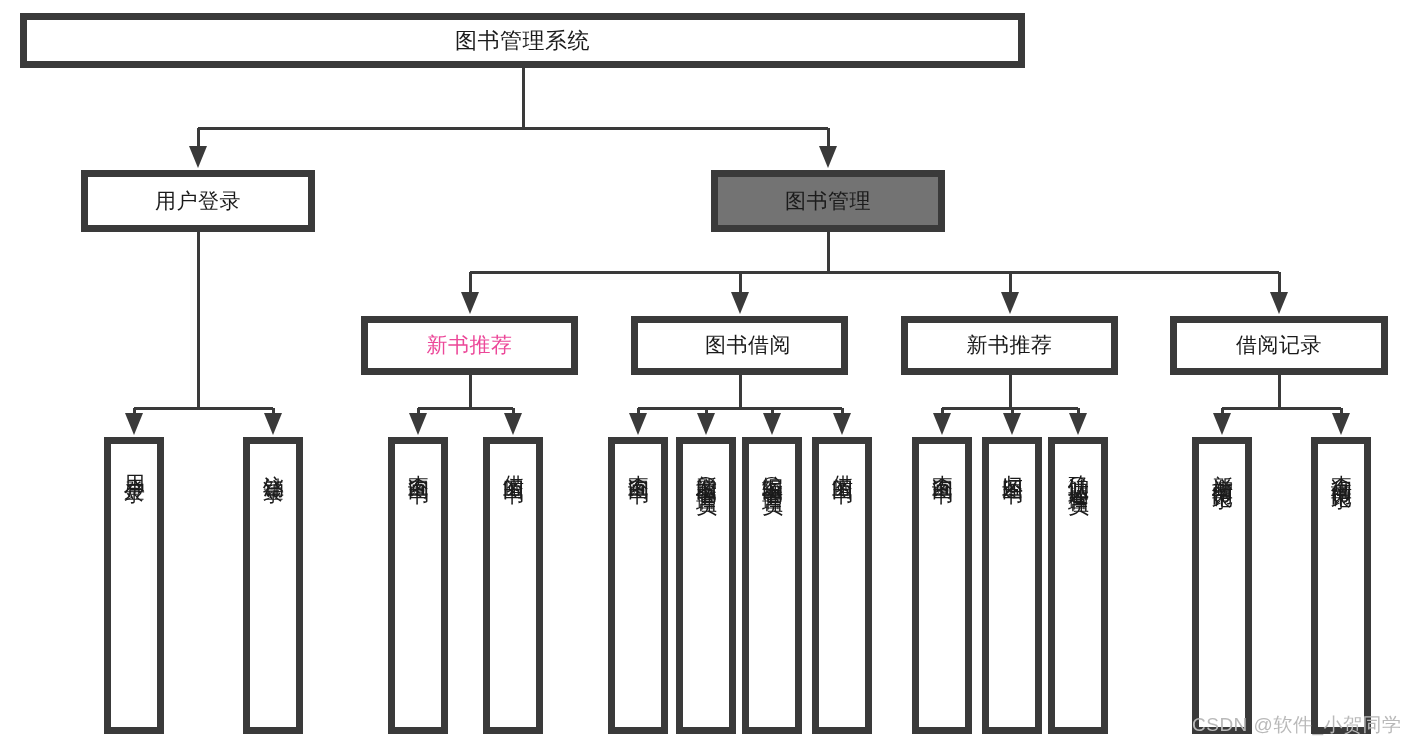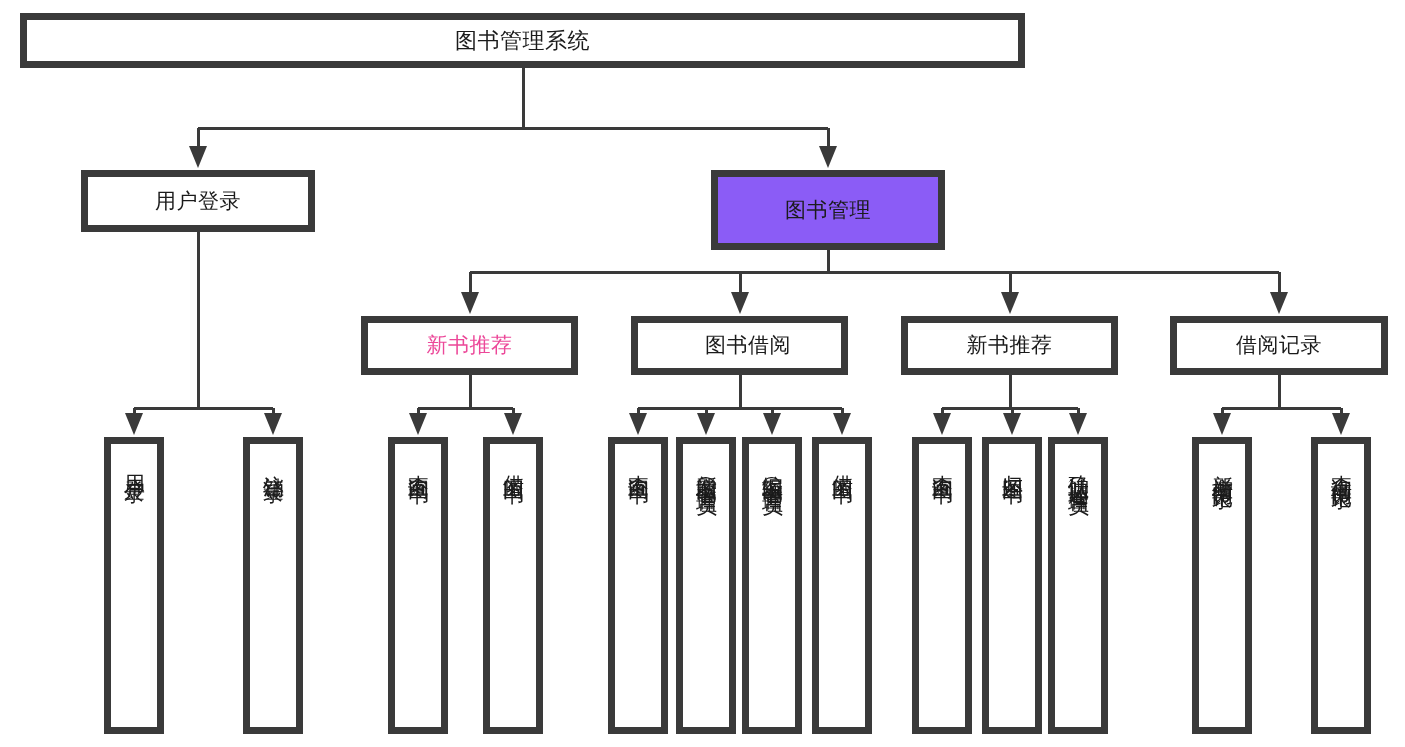--- a/index.html
+++ b/index.html
@@ -133,21 +133,21 @@
       <line x1="1341" y1="408" x2="1341" y2="413" stroke="#3a3a3a" stroke-width="3" shape-rendering="crispEdges"></line>
       <polygon points="1332,413 1350,413 1341,435" fill="#3a3a3a"></polygon>
     </svg>
   <div id="nodes">
       <div class="node horiz root" style="left: 20px; top: 13px; width: 1005px; height: 55px; border-color: rgb(58, 58, 58); color: rgb(27, 27, 27); background: rgb(255, 255, 255);">
         <span class="label">图书管理系统</span>
       </div>
       <div class="node horiz" style="left: 81px; top: 170px; width: 234px; height: 62px; border-color: rgb(58, 58, 58); color: rgb(27, 27, 27); background: rgb(255, 255, 255);">
         <span class="label">用户登录</span>
       </div>
-      <div class="node horiz" style="left: 711px; top: 170px; width: 234px; height: 80px; border-color: rgb(58, 58, 58); color: rgb(27, 27, 27); background: #8b5cf6;">
+      <div class="node horiz" style="left: 711px; top: 170px; width: 234px; height: 62px; border-color: rgb(58, 58, 58); color: rgb(27, 27, 27); background: #737373;">
         <span class="label">图书管理</span>
       </div>
       <div class="node horiz" style="left: 361px; top: 316px; width: 217px; height: 59px; border-color: rgb(58, 58, 58); color: #ec4899; background: rgb(255, 255, 255);">
         <span class="label">新书推荐</span>
       </div>
       <div class="node horiz" style="left: 631px; top: 316px; width: 217px; height: 59px; border-color: rgb(58, 58, 58); color: rgb(27, 27, 27); background: rgb(255, 255, 255); padding-left: 17px;">
         <span class="label">图书借阅</span>
       </div>
       <div class="node horiz" style="left: 901px; top: 316px; width: 217px; height: 59px; border-color: rgb(58, 58, 58); color: rgb(27, 27, 27); background: rgb(255, 255, 255);">
         <span class="label">新书推荐</span>
@@ -188,13 +188,14 @@
       <div class="node vert" style="left: 1048px; top: 437px; width: 60px; height: 297px; border-color: rgb(58, 58, 58); color: rgb(27, 27, 27); background: rgb(255, 255, 255);">
         <span class="label">确认归还（管理员）</span>
       </div>
       <div class="node vert" style="left: 1192px; top: 437px; width: 60px; height: 297px; border-color: rgb(58, 58, 58); color: rgb(27, 27, 27); background: rgb(255, 255, 255);">
         <span class="label">新增借阅记录</span>
       </div>
       <div class="node vert" style="left: 1311px; top: 437px; width: 60px; height: 297px; border-color: rgb(58, 58, 58); color: rgb(27, 27, 27); background: rgb(255, 255, 255);">
         <span class="label">查询借阅记录</span>
       </div>
     </div>
+  <div class="watermark" style="left: 1192px; top: 712px; color: rgb(185, 185, 185);">CSDN @软件_小贺同学</div>
 </div>
 
 </body></html>

